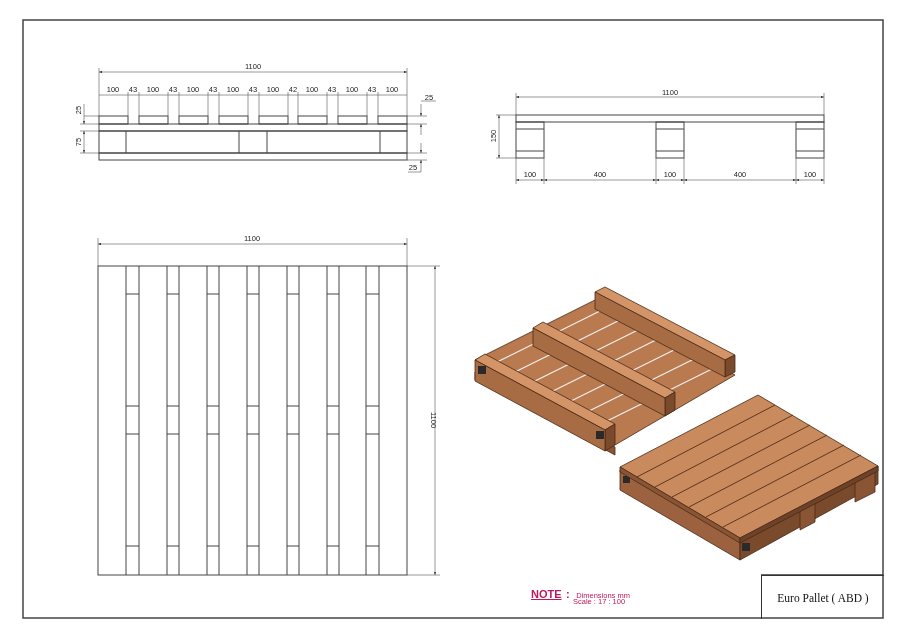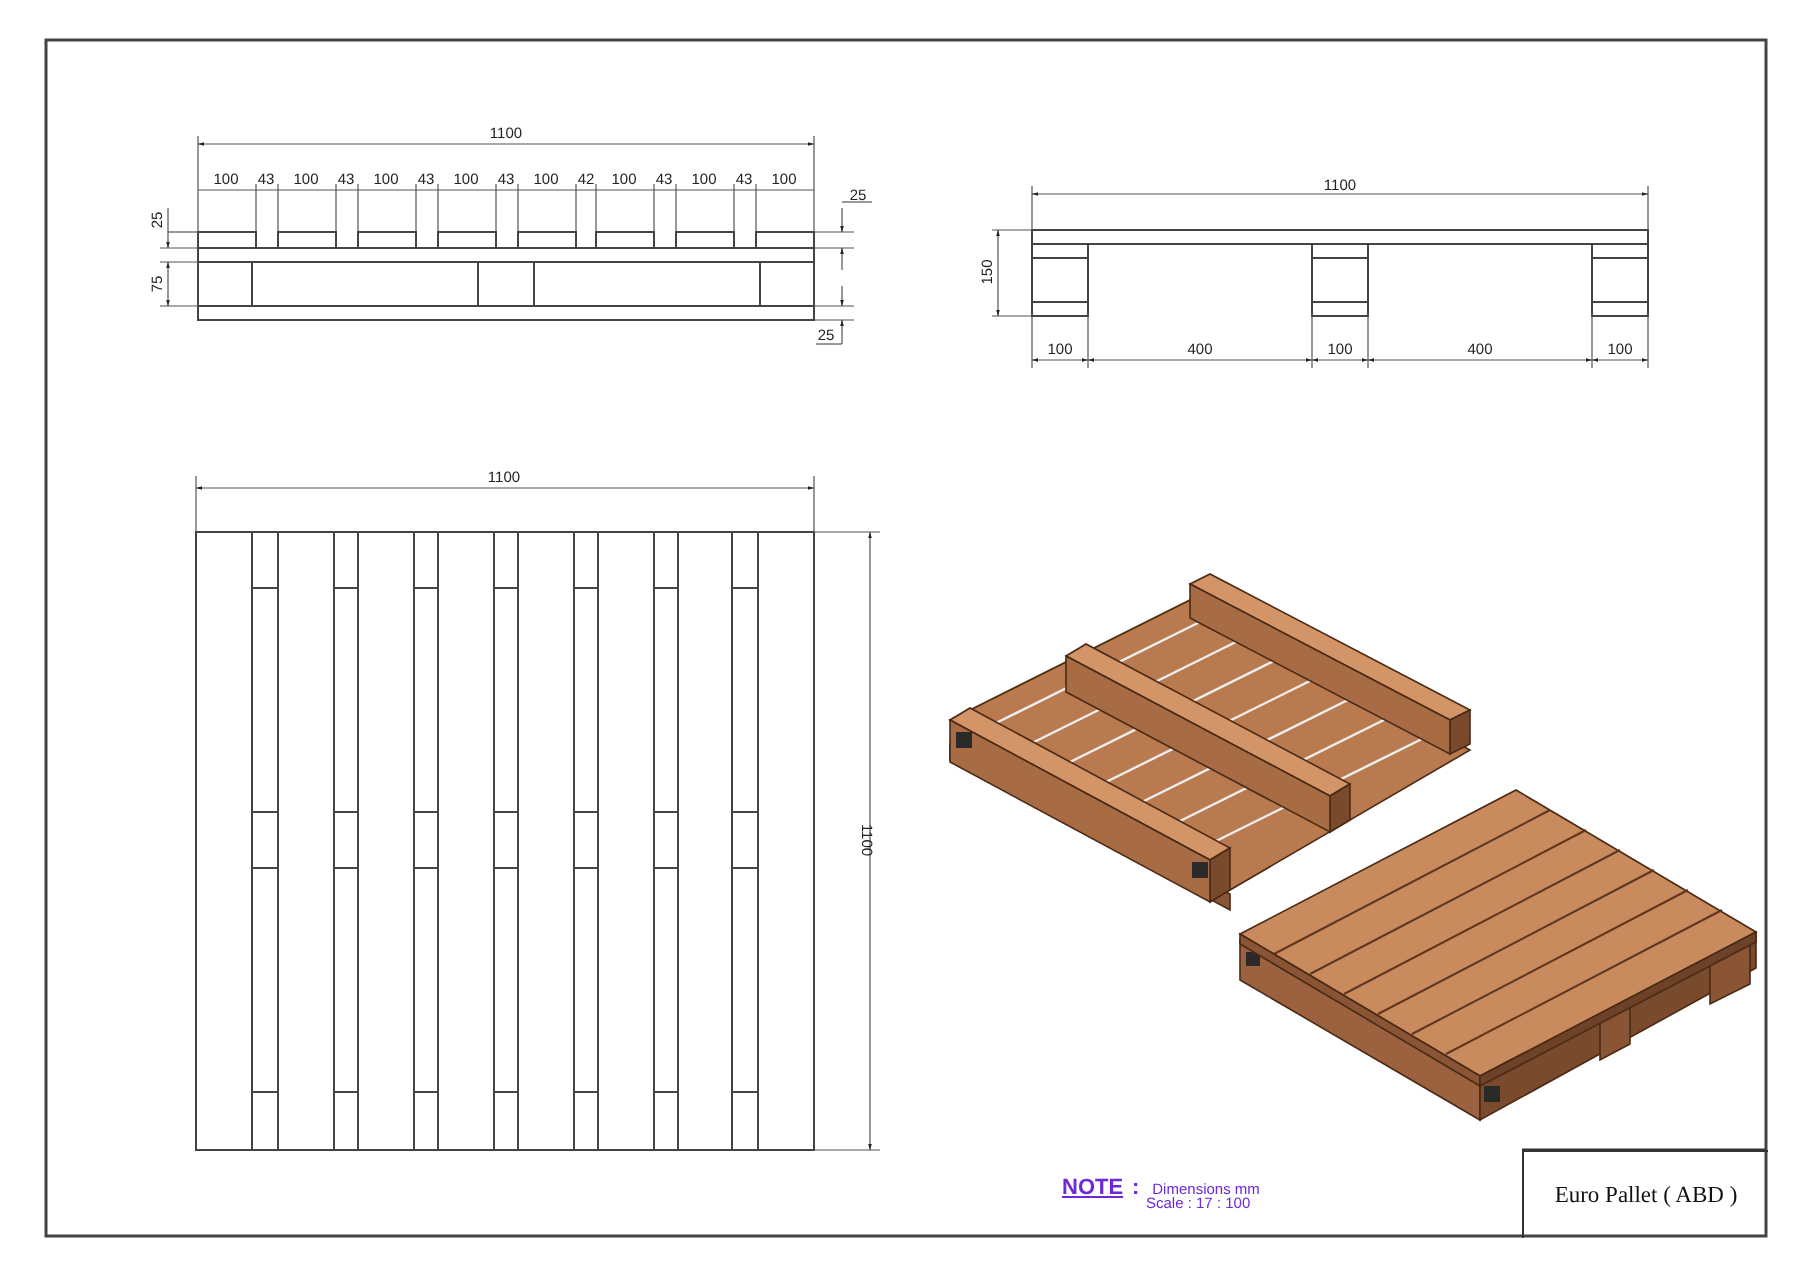--- a/index.html
+++ b/index.html
@@ -1,19 +1,19 @@
 <!DOCTYPE html>
 <html><head>
 <meta charset="utf-8">
 <style>
   html,body{margin:0;padding:0;background:#fff;}
   body{width:905px;height:640px;position:relative;overflow:hidden;font-family:"Liberation Sans",sans-serif;}
   #sheet{position:absolute;left:0;top:0;width:905px;height:640px;}
   .dimtxt{font-family:"Liberation Sans",sans-serif;font-size:7.5px;fill:#222;}
-  .note{position:absolute;left:531px;top:584px;font-family:"Liberation Sans",sans-serif;color:#6d28d9;}
+  .note{position:absolute;left:531px;top:584px;font-family:"Liberation Sans",sans-serif;color:#be185d;}
   .note-label{font-weight:bold;font-size:11px;text-decoration:underline;}
   .note-colon{font-weight:bold;font-size:11px;}
   .note-l1{font-size:7.5px;margin-left:2px;}
   .note-l2{font-size:7.5px;position:absolute;left:42px;top:13px;white-space:nowrap;}
   .titlebox{position:absolute;left:761px;top:575px;width:122px;height:43px;border-left:1.5px solid #333;border-top:1.5px solid #333;display:flex;align-items:center;justify-content:center;}
   .titlebox span{font-family:"Liberation Serif",serif;font-size:11.5px;color:#111;}
 </style>
 </head>
 <body>
 

